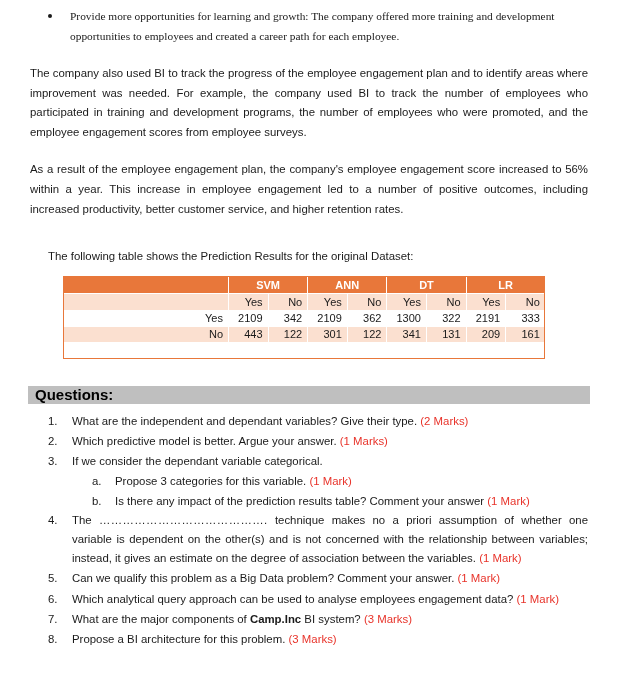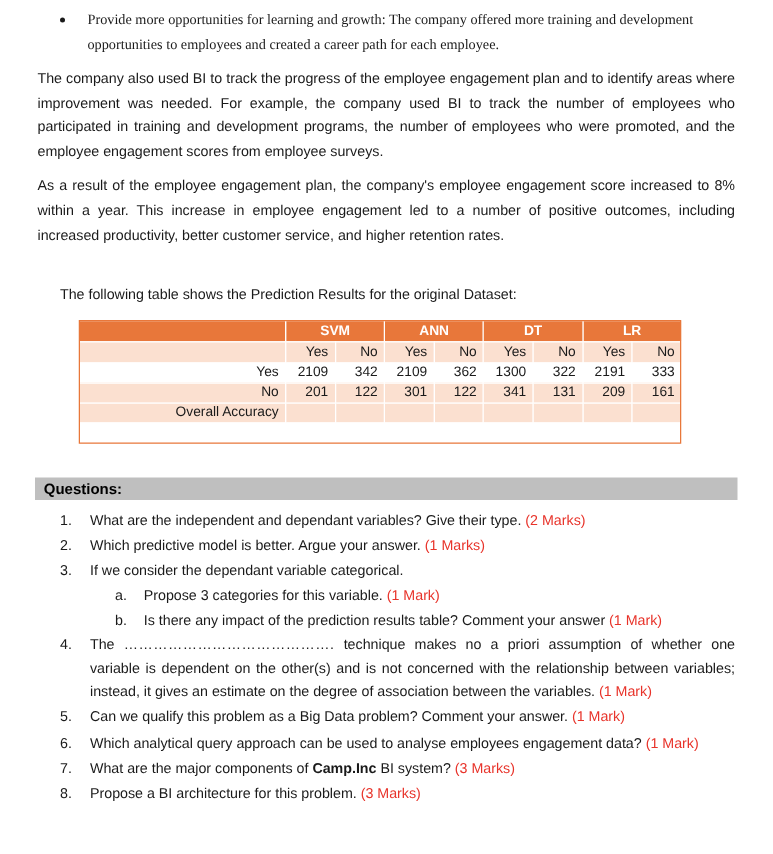--- a/index.html
+++ b/index.html
@@ -46,21 +46,21 @@
     background: #1a1a1a;
   }
 
   
   .para {
     margin: 0 30px;
     font-size: 11.4px;
     line-height: 19.6px;
     text-align: justify;
   }
-  .para.gap-top { margin-top: 8px; }
+  .para.gap-top { margin-top: 18px; }
   .para.intro   { margin-top: 28px; margin-left: 48px; }
 
   
   .table-wrap {
     margin: 9px 0 0 63px;
     width: 482px;
   }
   table.pred {
     border-collapse: collapse;
     width: 482px;
@@ -109,21 +109,21 @@
     pointer-events: none;
   }
 
   
   .q-bar {
     margin: 27px 28px 0 28px;
     background: #BFBFBF;
     height: 18px;
     line-height: 18px;
     padding: 0 7px;
-    font-size: 12px;
+    font-size: 15px;
     font-weight: bold;
     color: #000000;
     box-sizing: border-box;
   }
 
   
   .q-list {
     margin: 8px 30px 0 30px;
     font-size: 11.4px;
     line-height: 19.2px;
@@ -166,21 +166,21 @@
 <div class="page">
 
   <div class="bullet-block">
     <div class="bullet-item">
       <span class="bullet-dot"></span>
       <span>Provide more opportunities for learning and growth: The company offered more training and development opportunities to employees and created a career path for each employee.</span>
     </div>
   </div>
 
   <p class="para gap-top">The company also used BI to track the progress of the employee engagement plan and to identify areas where improvement was needed. For example, the company used BI to track the number of employees who participated in training and development programs, the number of employees who were promoted, and the employee engagement scores from employee surveys.</p>
-  <p class="para gap-top">As a result of the employee engagement plan, the company's employee engagement score increased to 8% within a year. This increase in employee engagement led to a number of positive outcomes, including increased productivity, better customer service, and higher retention rates.</p>
+  <p class="para gap-top">As a result of the employee engagement plan, the company's employee engagement score increased to 56% within a year. This increase in employee engagement led to a number of positive outcomes, including increased productivity, better customer service, and higher retention rates.</p>
 
   <p class="para intro">The following table shows the Prediction Results for the original Dataset:</p>
 
   <div class="table-wrap tbl-outline">
     <table class="pred">
       <colgroup>
         <col class="c-label">
         <col class="c-num">
           <col class="c-num">
         <col class="c-num">
@@ -217,42 +217,31 @@
           <td>2109</td>
           <td>362</td>
           <td>1300</td>
           <td>322</td>
           <td>2191</td>
           <td>333</td>
         </tr>
 
         <tr class="band-peach">
           <td>No</td>
-          <td>201</td>
+          <td>443</td>
           <td>122</td>
           <td>301</td>
           <td>122</td>
           <td>341</td>
           <td>131</td>
           <td>209</td>
           <td>161</td>
         </tr>
 
 
-        <tr class="band-peach">
-          <td>Overall Accuracy</td>
-          <td></td>
-          <td></td>
-          <td></td>
-          <td></td>
-          <td></td>
-          <td></td>
-          <td></td>
-          <td></td>
-        </tr>
 
         <tr class="band-white">
           <td></td>
           <td></td>
           <td></td>
           <td></td>
           <td></td>
           <td></td>
           <td></td>
           <td></td>

